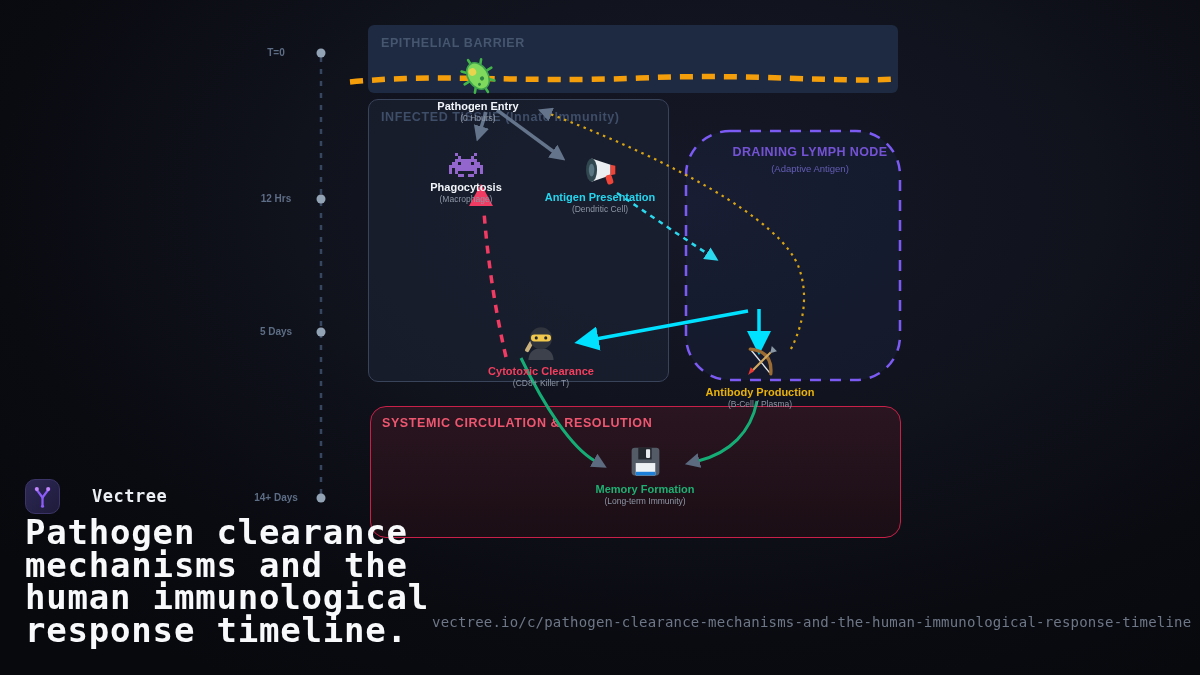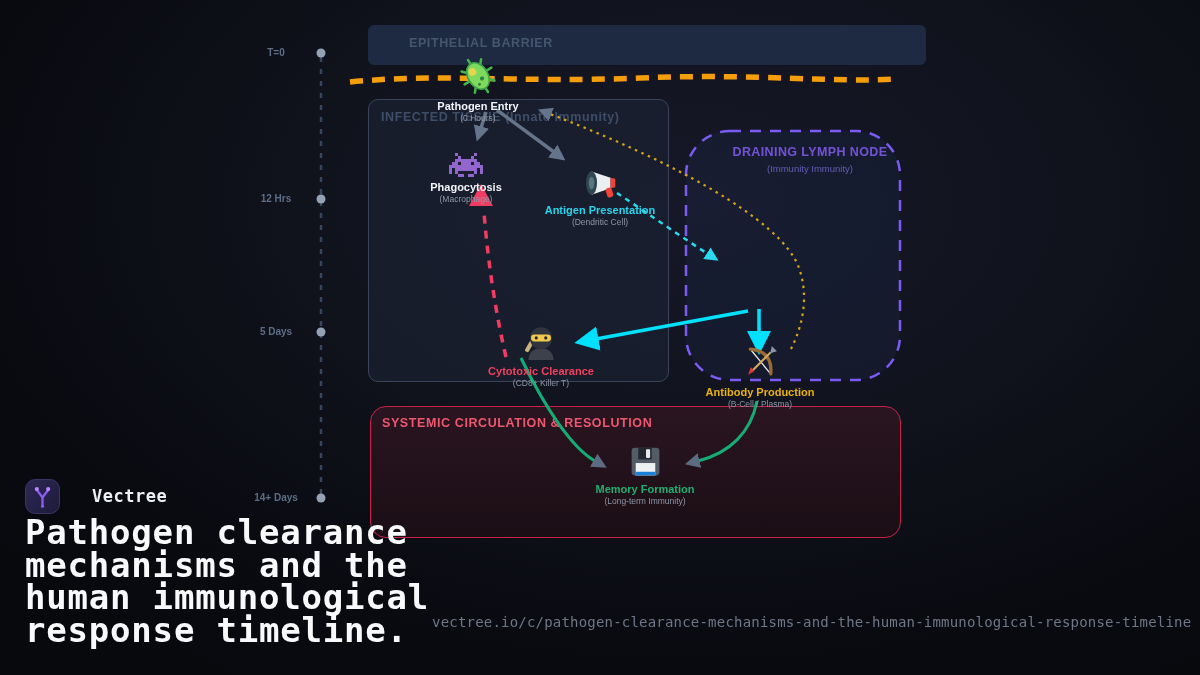--- a/index.html
+++ b/index.html
@@ -5,21 +5,21 @@
   html,body{margin:0;padding:0;background:#07080c;}
   .canvas{
     position:relative;width:1200px;height:675px;overflow:hidden;
     background:
       radial-gradient(900px 560px at 58% 30%, #161828 0%, #10121c 45%, #0a0b11 78%, #08090d 100%);
     font-family:"Liberation Sans", sans-serif;
   }
   .abs{position:absolute;}
   
   .region-title{font-weight:bold;font-size:12.5px;letter-spacing:.6px;}
-  .box-epithelial{left:368px;top:25px;width:530px;height:40px;background:#1d2a41;border-radius:6px;padding-left:28px;}
+  .box-epithelial{left:368px;top:25px;width:530px;height:68px;background:#1d2a41;border-radius:6px;}
   .box-epithelial .region-title{color:#46566f;display:block;padding:11px 13px;}
   .box-infected{left:368px;top:99px;width:299px;height:281px;background:rgba(28,35,52,.62);border:1px solid #39435a;border-radius:10px;}
   .box-infected .region-title{color:#3e4d68;display:block;padding:10px 12px;}
   .box-systemic{left:370px;top:406px;width:529px;height:130px;border:1.5px solid #c92049;border-radius:16px;
     background:linear-gradient(180deg,#2a1520 0%,#1b0e15 100%);}
   .box-systemic .region-title{color:#ef5670;display:block;padding:9px 11px;}
   .lymph-title{left:695px;top:145px;width:230px;text-align:center;color:#8b5cf6;font-weight:bold;font-size:12.5px;letter-spacing:.4px;}
   .lymph-sub{left:695px;top:163px;width:230px;text-align:center;color:#7668cc;font-size:9.5px;}
   
   .node{position:absolute;width:150px;display:flex;flex-direction:column;align-items:center;z-index:3;}
@@ -101,21 +101,21 @@
     <polygon points="481,184 469,206 493,206" fill="#f23b62"></polygon>
 
     <path d="M791,349 C803,325 809,296 799,268 C782,219 665,158 550,114" fill="none" stroke="#d9a514" stroke-width="2.2" stroke-dasharray="2.5 4.5" marker-end="url(#m-gray-y)"></path>
 
     <path d="M521,358 C545,408 572,448 595,461" fill="none" stroke="#15ad76" stroke-width="3" marker-end="url(#m-gray-g)"></path>
 
     <path d="M757,401 C751,432 730,453 698,461" fill="none" stroke="#15ad76" stroke-width="3" marker-end="url(#m-gray-g)"></path>
   </svg>
 
   <div class="abs lymph-title">DRAINING LYMPH NODE</div>
-  <div class="abs lymph-sub">(Immunity Immunity)</div>
+  <div class="abs lymph-sub">(Adaptive Antigen)</div>
 
   <div class="abs tl-label" style="left:240px;top:47px;">T=0</div>
   <div class="abs tl-label" style="left:240px;top:193px;">12 Hrs</div>
   <div class="abs tl-label" style="left:240px;top:326px;">5 Days</div>
   <div class="abs tl-label" style="left:240px;top:492px;">14+ Days</div>
 
   <div class="node" style="left:403px;top:55px;">
     <span class="icon">
       <svg width="42" height="42" viewBox="0 0 40 40">
           <g transform="rotate(-32 20 20)">
@@ -143,21 +143,21 @@
   <div class="node" style="left:391px;top:152px;">
     <span class="icon">
       <svg width="34" height="26" viewBox="0 0 11 8" shape-rendering="crispEdges">
         <path fill="#9266cc" d="M2,0h1v1h-1z M8,0h1v1h-1z M3,1h1v1h-1z M7,1h1v1h-1z M2,2h7v1h-7z M1,3h2v1h-2z M4,3h3v1h-3z M8,3h2v1h-2z M0,4h11v1h-11z M0,5h1v1h-1z M2,5h7v1h-7z M10,5h1v1h-1z M0,6h1v1h-1z M2,6h1v1h-1z M8,6h1v1h-1z M10,6h1v1h-1z M3,7h2v1h-2z M6,7h2v1h-2z"></path>
       </svg>
     </span>
     <span class="nlabel c-white">Phagocytosis</span>
     <span class="nsub">(Macrophage)</span>
   </div>
 
-  <div class="node" style="left:525px;top:163px;">
+  <div class="node" style="left:525px;top:150px;">
     <span class="icon">
       <svg width="38" height="38" viewBox="0 0 36 36">
         <polygon points="10,8 28,14 28,24 10,30" fill="#eceff1"></polygon>
         <polygon points="28,14 32.5,15 32.5,23 28,24" fill="#ef4538"></polygon>
         <ellipse cx="10" cy="19" rx="5.2" ry="11" fill="#31474f"></ellipse>
         <ellipse cx="10" cy="19" rx="2.6" ry="6" fill="#5b7683"></ellipse>
         <rect x="24" y="23.5" width="6" height="9" rx="2" fill="#ef4538" transform="rotate(-18 27 28)"></rect>
       </svg>
     </span>
     <span class="nlabel c-cyan">Antigen Presentation</span>

